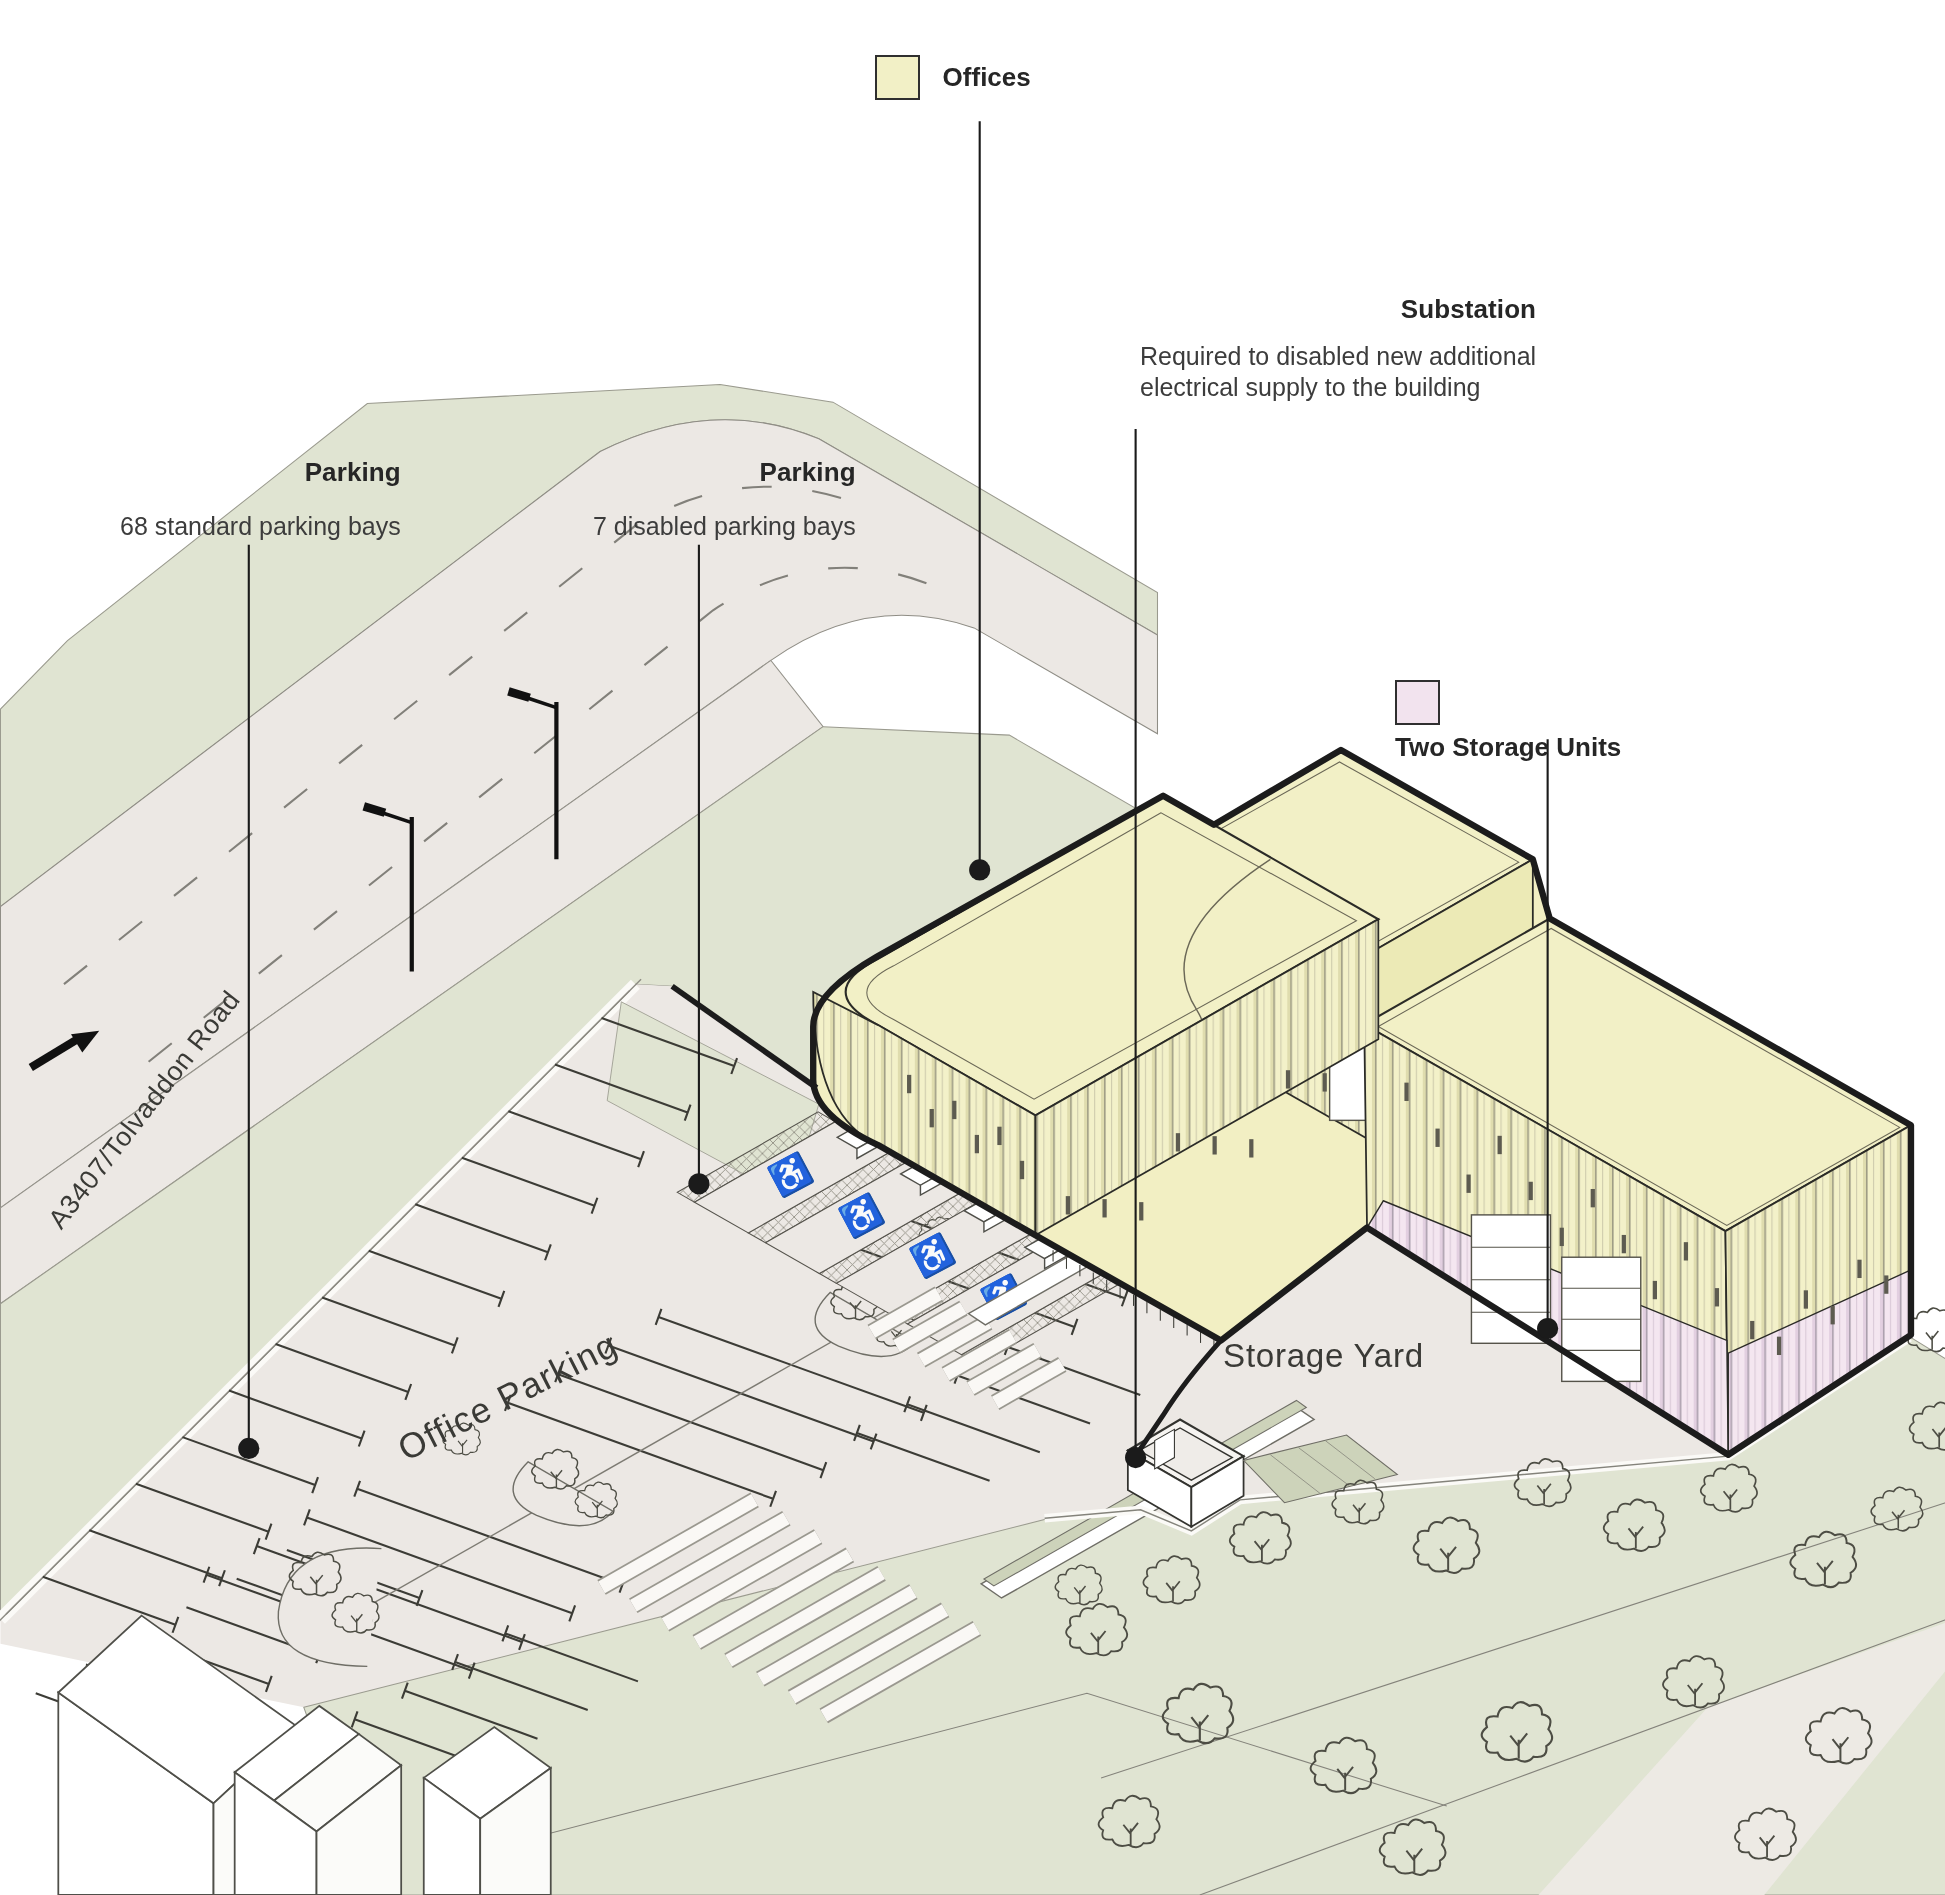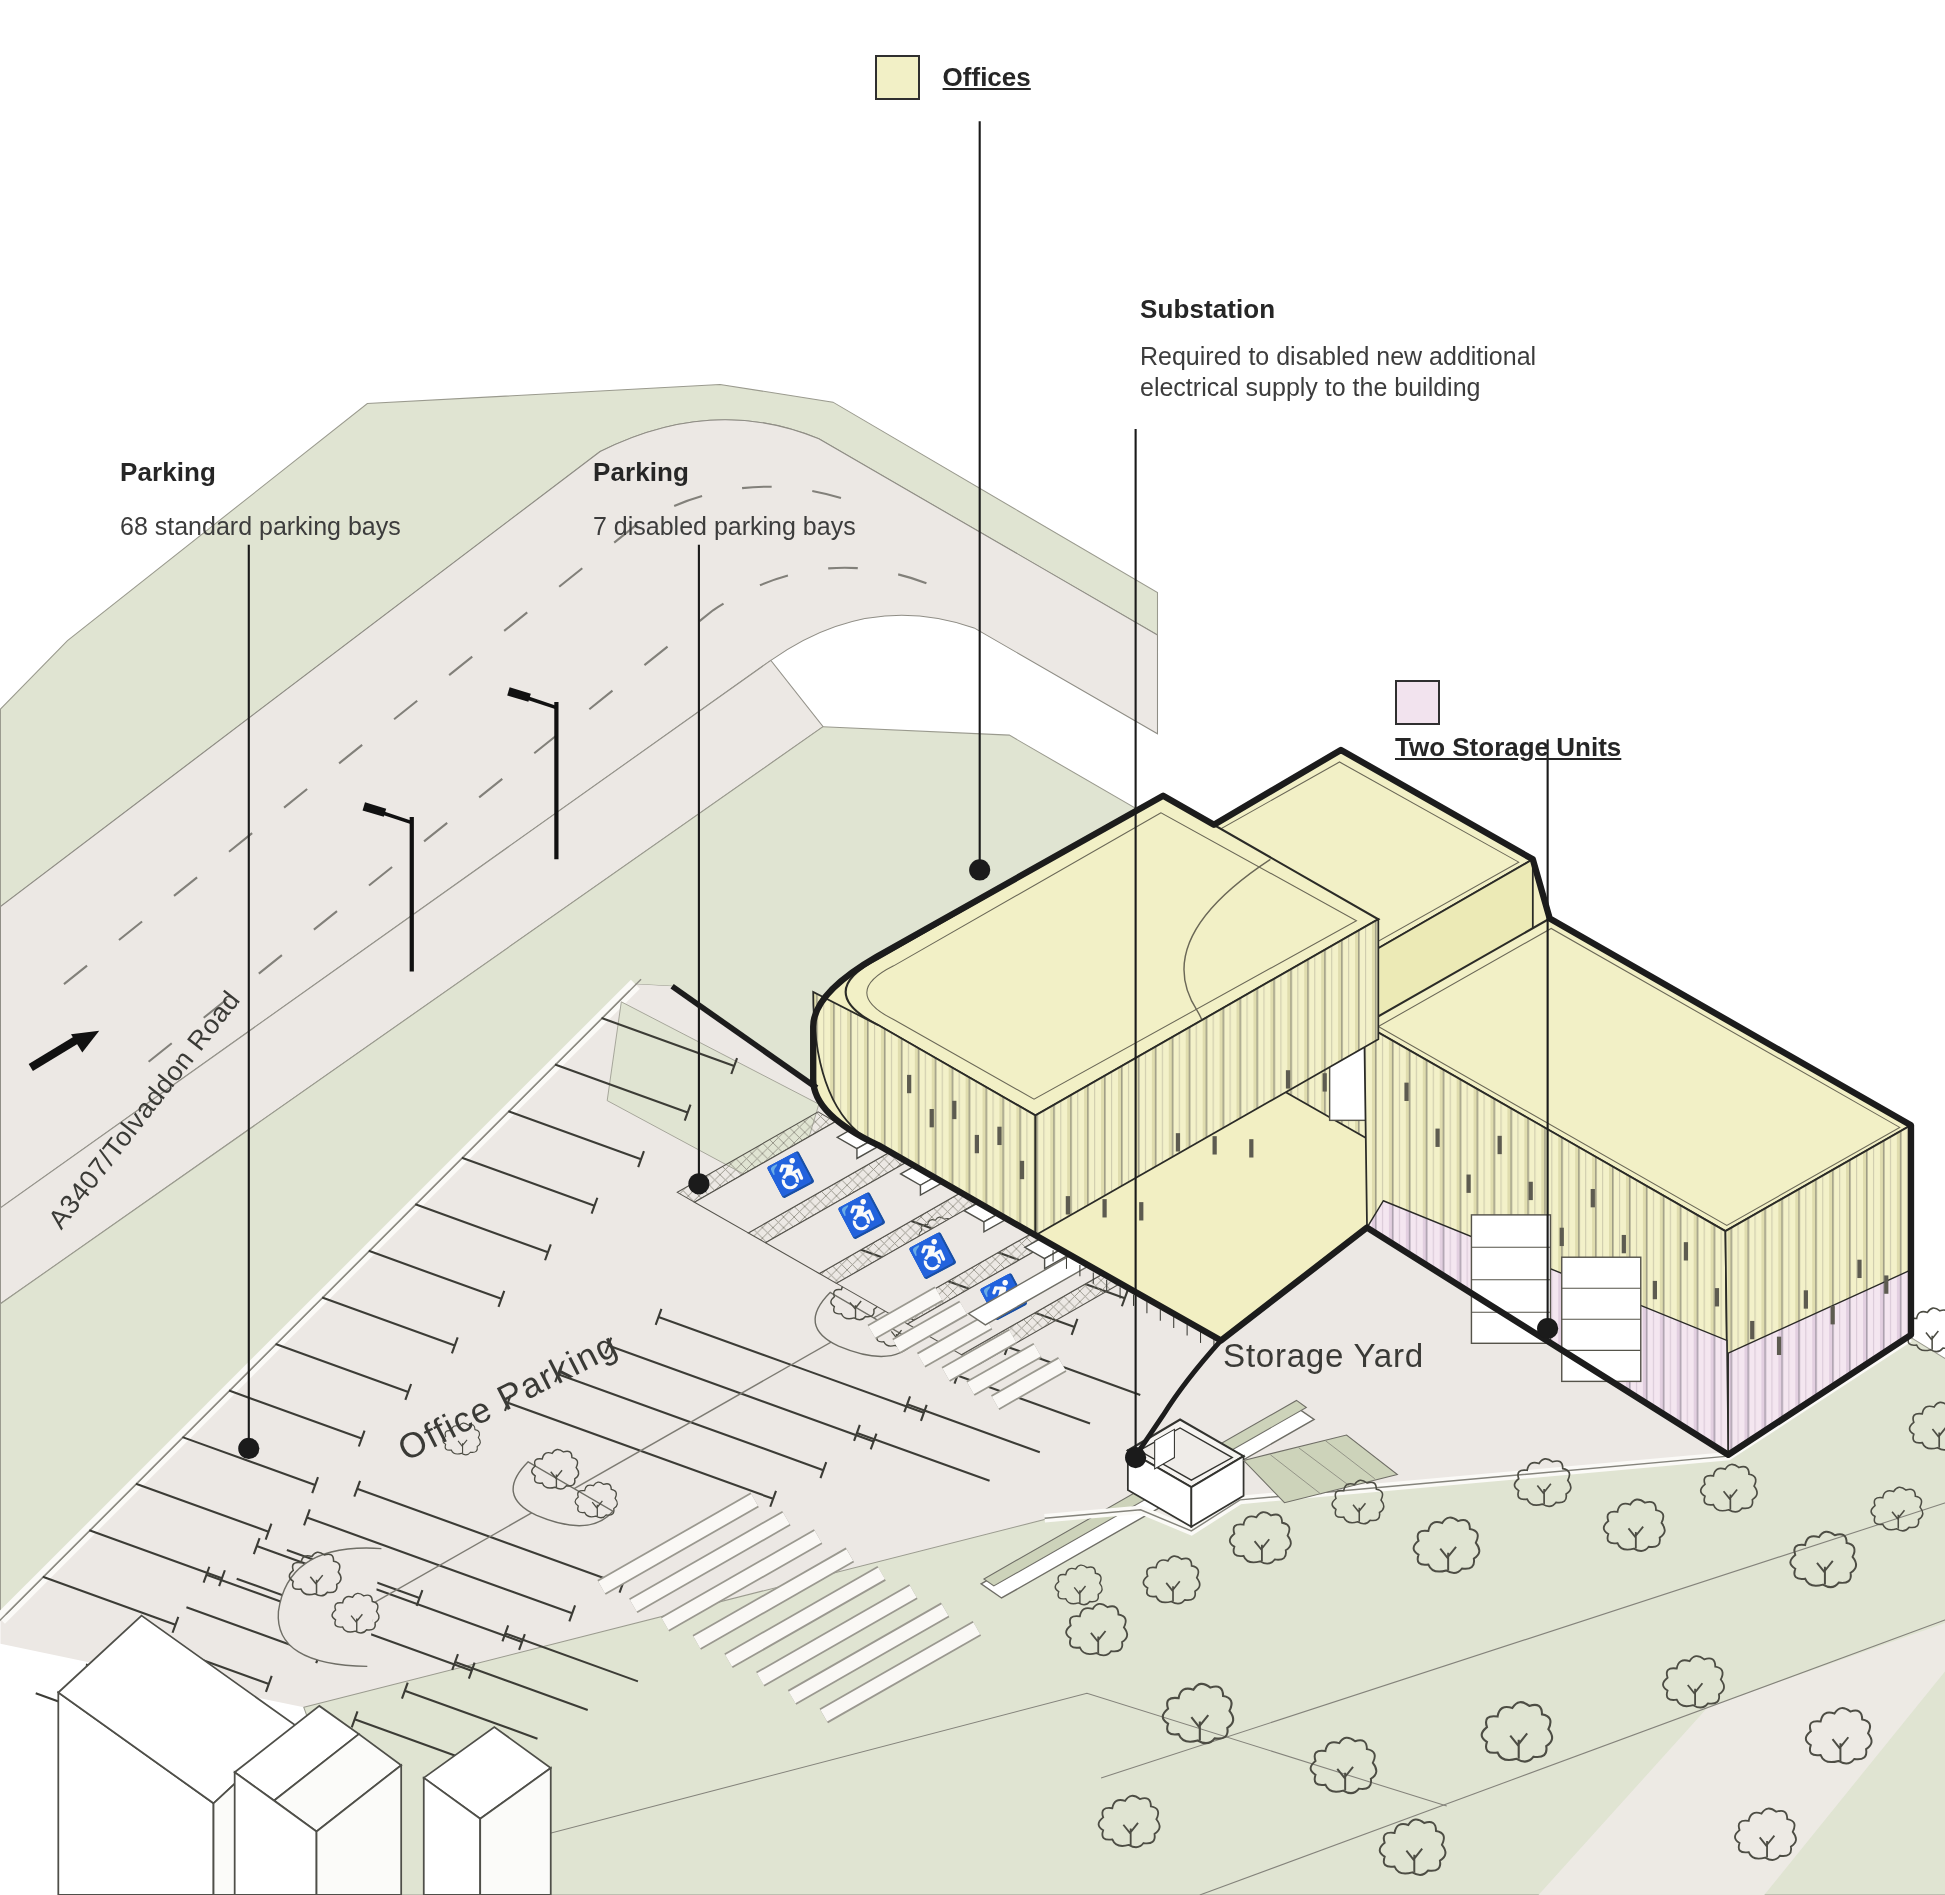--- a/index.html
+++ b/index.html
@@ -1,22 +1,22 @@
 <!DOCTYPE html>
 <html style="font-size:11.3px"><head>
 <meta charset="utf-8">
 <style>
   html,body{margin:0;padding:0;background:#ffffff;}
   body{width:1946px;height:1895px;position:relative;overflow:hidden;
        font-family:"Liberation Sans", sans-serif;color:#262626;}
   #scene{position:absolute;left:0;top:0;width:1946px;height:1895px;}
   .label{position:absolute;white-space:nowrap;}
-  .label .t{font-weight:bold;font-size:26px;color:#262626;letter-spacing:0.1px;}
+  .label .t{font-weight:bold;font-size:26px;color:#262626;letter-spacing:0.1px;text-align:right;}
   .label .d{font-weight:normal;font-size:25px;color:#3c3c3c;margin-top:24px;}
-  .legend{position:absolute;display:flex;align-items:flex-start;text-decoration:underline;}
+  .legend{position:absolute;display:flex;align-items:flex-start;}
   .swatch{width:45px;height:45px;border:2.1px solid #2f2f2f;box-sizing:border-box;margin-right:22.6px;}
   .legend .t{font-weight:bold;font-size:26px;color:#262626;margin-top:7px;}
 </style>
 </head>
 <body>
 
 <svg id="scene" viewBox="0 0 2757 2686">
   <defs>
     <pattern id="fins" width="24" height="12" patternUnits="userSpaceOnUse">
       <rect width="24" height="12" fill="#f3f1c9"></rect>

